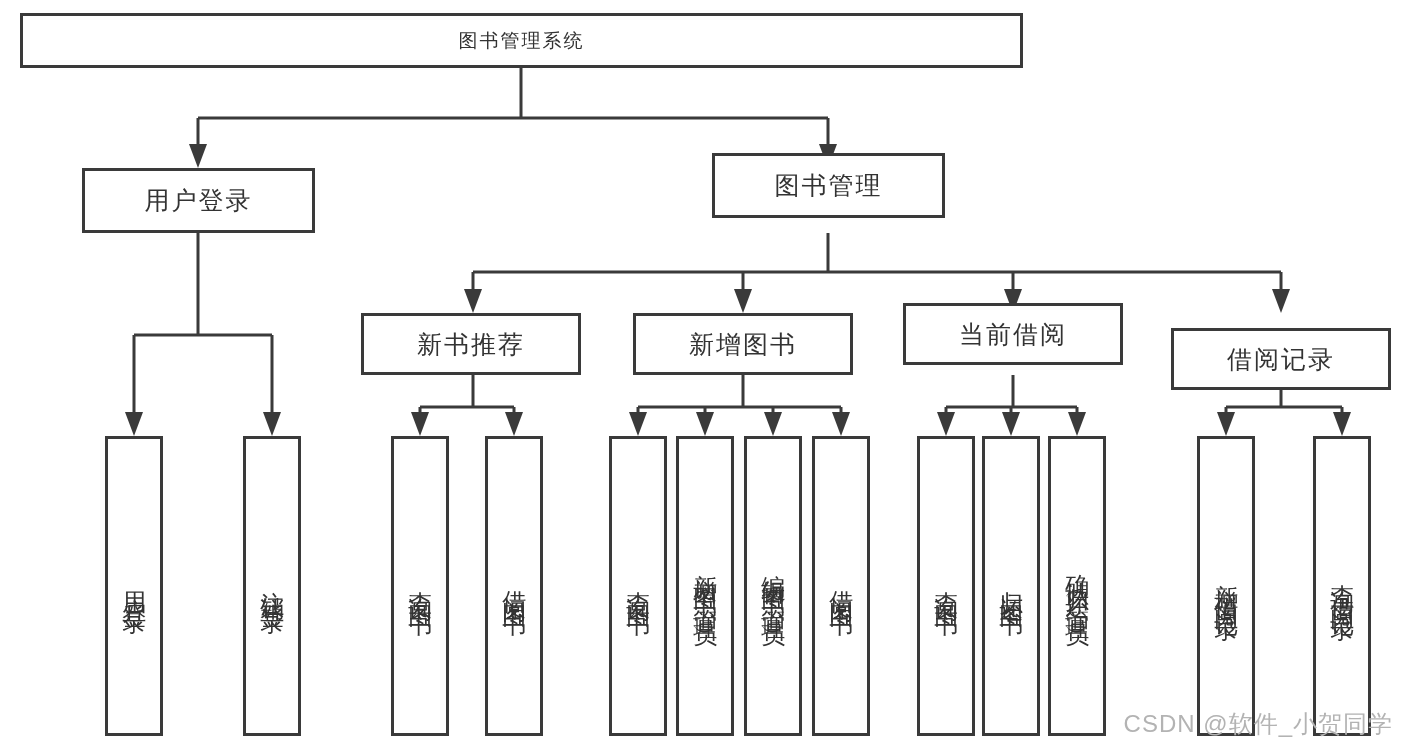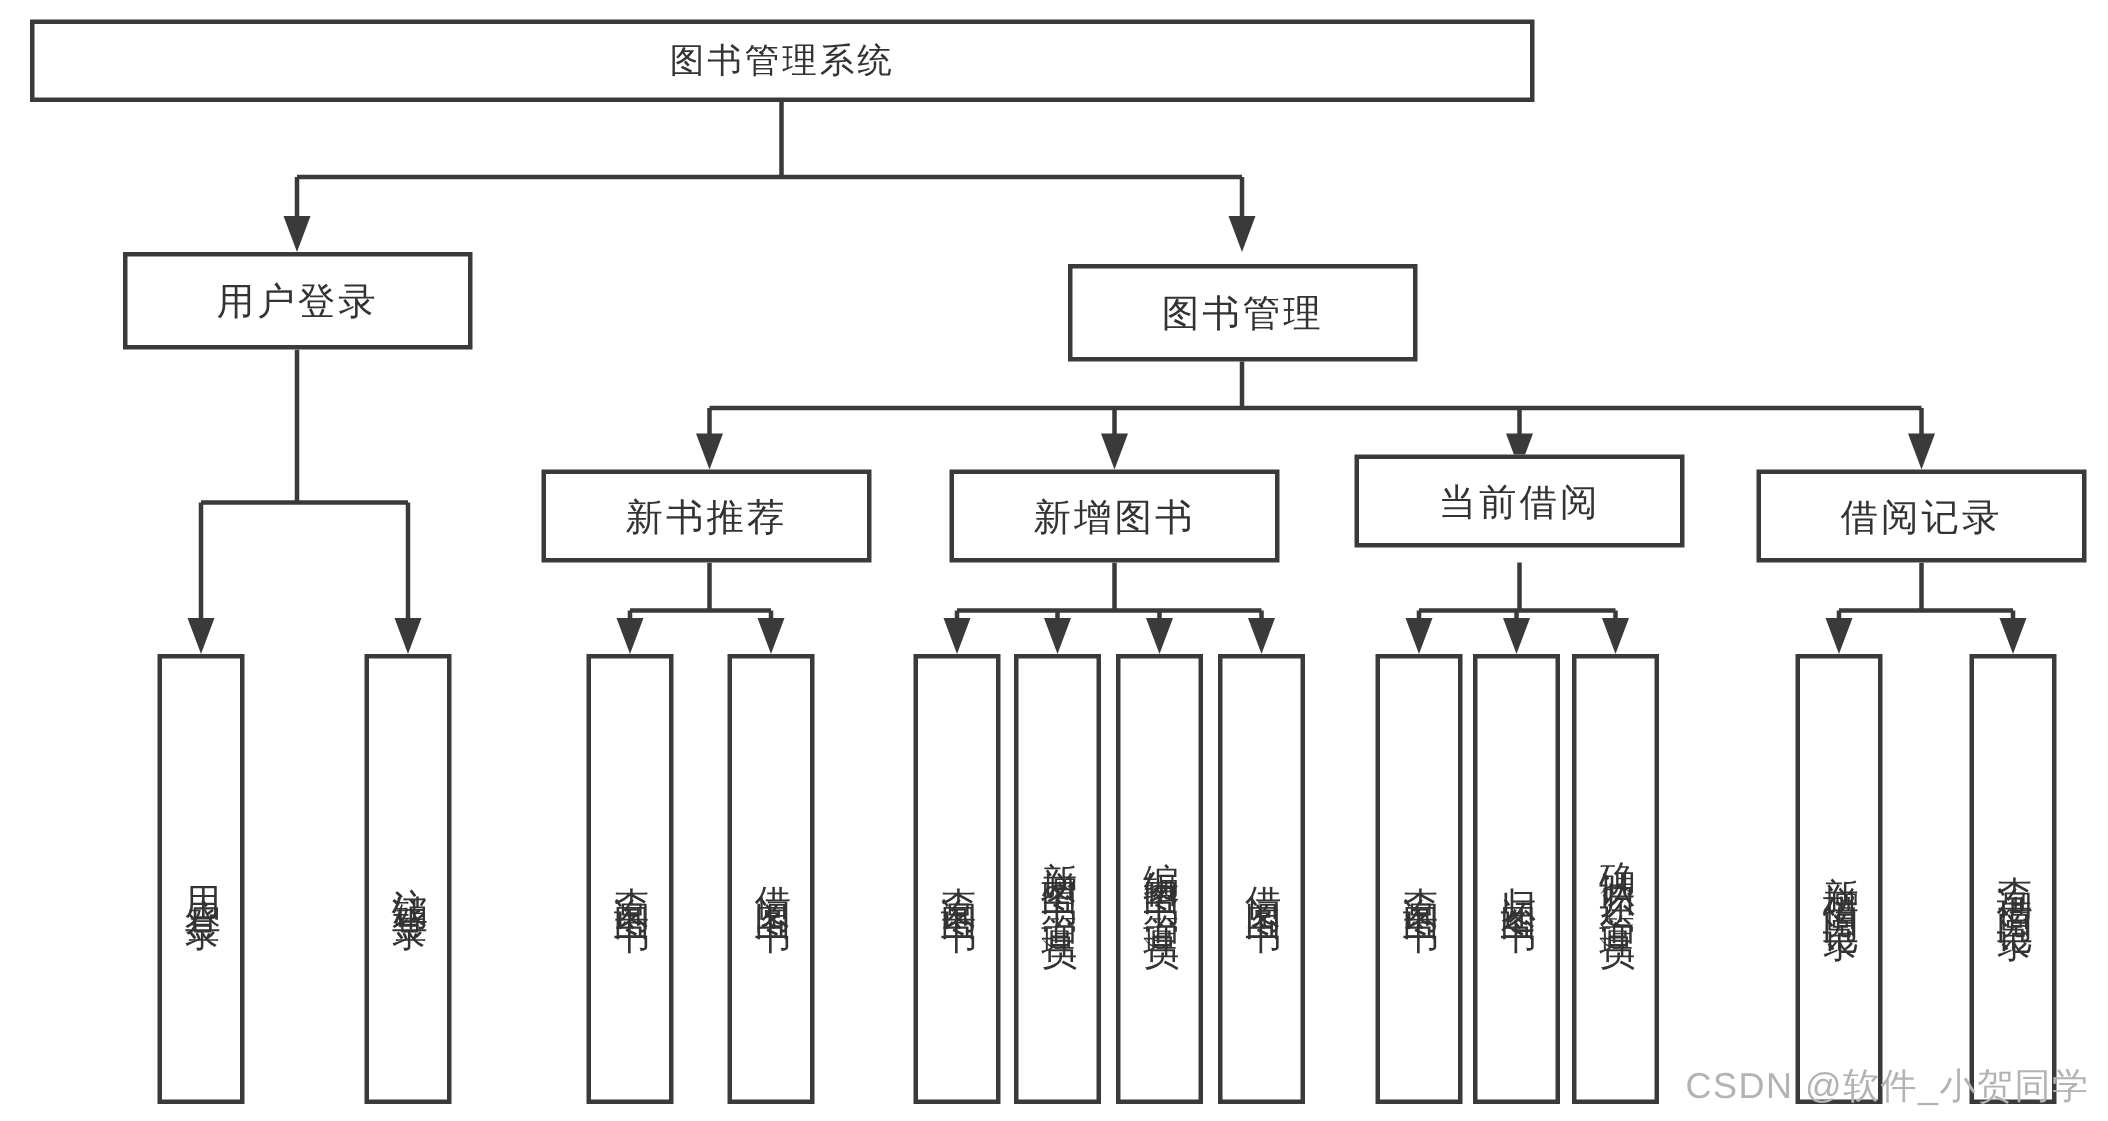--- a/index.html
+++ b/index.html
@@ -18,21 +18,21 @@
     position:absolute;
     box-sizing:border-box;
     border:3px solid #3a3a3a;
     background:#ffffff;
     color:#333333;
     display:flex;
     align-items:center;
     justify-content:center;
     text-align:center;
   }
-  .node.root  { font-size:23px; letter-spacing:2px; }
+  .node.root  { font-size:19px; letter-spacing:2px; }
   .node.h     { font-size:25px; letter-spacing:2px; }
   .node.v {
     font-size:24px;
     writing-mode:vertical-rl;
     text-orientation:mixed;
     letter-spacing:7px;
     line-height:1.1;
   }
   .watermark {
     position:absolute;
@@ -75,26 +75,26 @@
       <polygon points="1011,436 1002,412 1020,412"></polygon>
       <polygon points="1077,436 1068,412 1086,412"></polygon>
       <polygon points="1226,436 1217,412 1235,412"></polygon>
       <polygon points="1342,436 1333,412 1351,412"></polygon>
     </g>
   </svg>
 
   <div class="node root" style="left:20px; top:13px; width:1003px; height:55px">图书管理系统</div>
 
   <div class="node h" style="left:82px; top:168px; width:233px; height:65px">用户登录</div>
-  <div class="node h" style="left:712px; top:176px; width:233px; height:65px">图书管理</div>
+  <div class="node h" style="left:712px; top:153px; width:233px; height:65px">图书管理</div>
 
   <div class="node h" style="left:361px; top:313px; width:220px; height:62px">新书推荐</div>
   <div class="node h" style="left:633px; top:313px; width:220px; height:62px">新增图书</div>
   <div class="node h" style="left:903px; top:303px; width:220px; height:62px">当前借阅</div>
-  <div class="node h" style="left:1171px; top:313px; width:220px; height:62px">借阅记录</div>
+  <div class="node h" style="left:1171px; top:328px; width:220px; height:62px">借阅记录</div>
 
   <div class="node v" style="left:105px; top:436px; width:58px; height:300px">用户登录</div>
   <div class="node v" style="left:243px; top:436px; width:58px; height:300px">注销登录</div>
 
   <div class="node v" style="left:391px; top:436px; width:58px; height:300px">查询图书</div>
   <div class="node v" style="left:485px; top:436px; width:58px; height:300px">借阅图书</div>
 
   <div class="node v" style="left:609px; top:436px; width:58px; height:300px">查询图书</div>
   <div class="node v" style="left:676px; top:436px; width:58px; height:300px">新增图书（管理员）</div>
   <div class="node v" style="left:744px; top:436px; width:58px; height:300px">编辑图书（管理员）</div>

